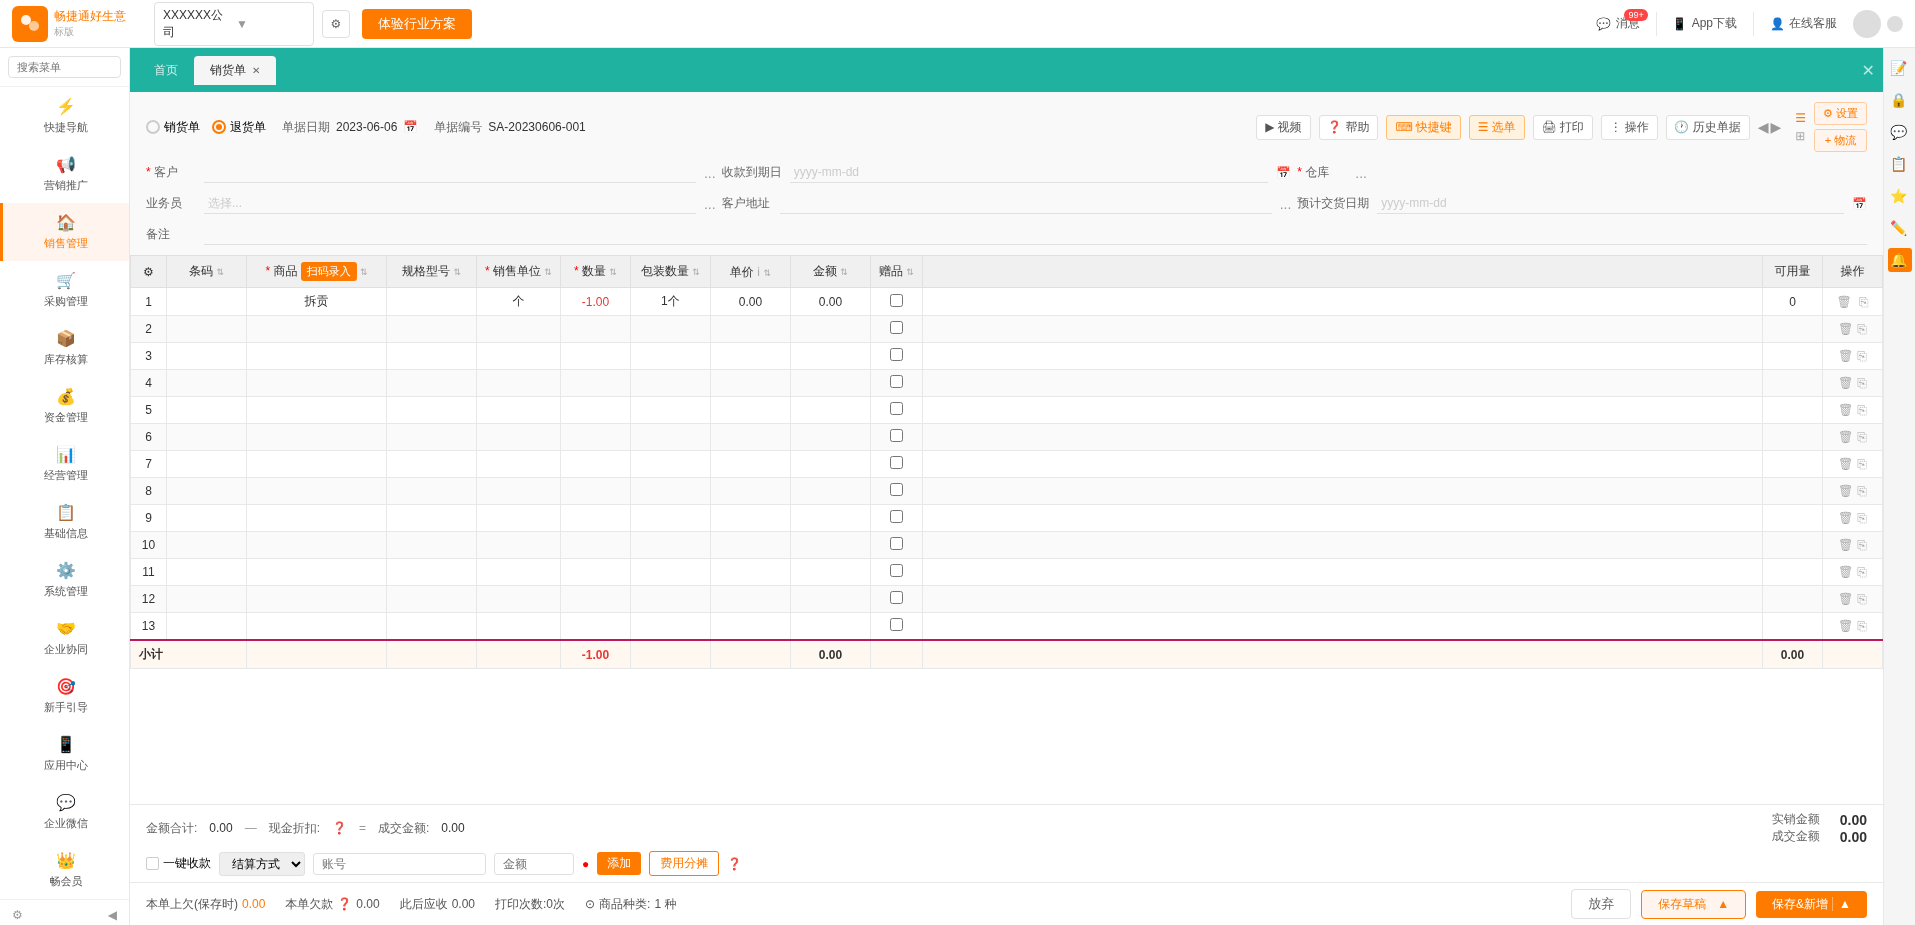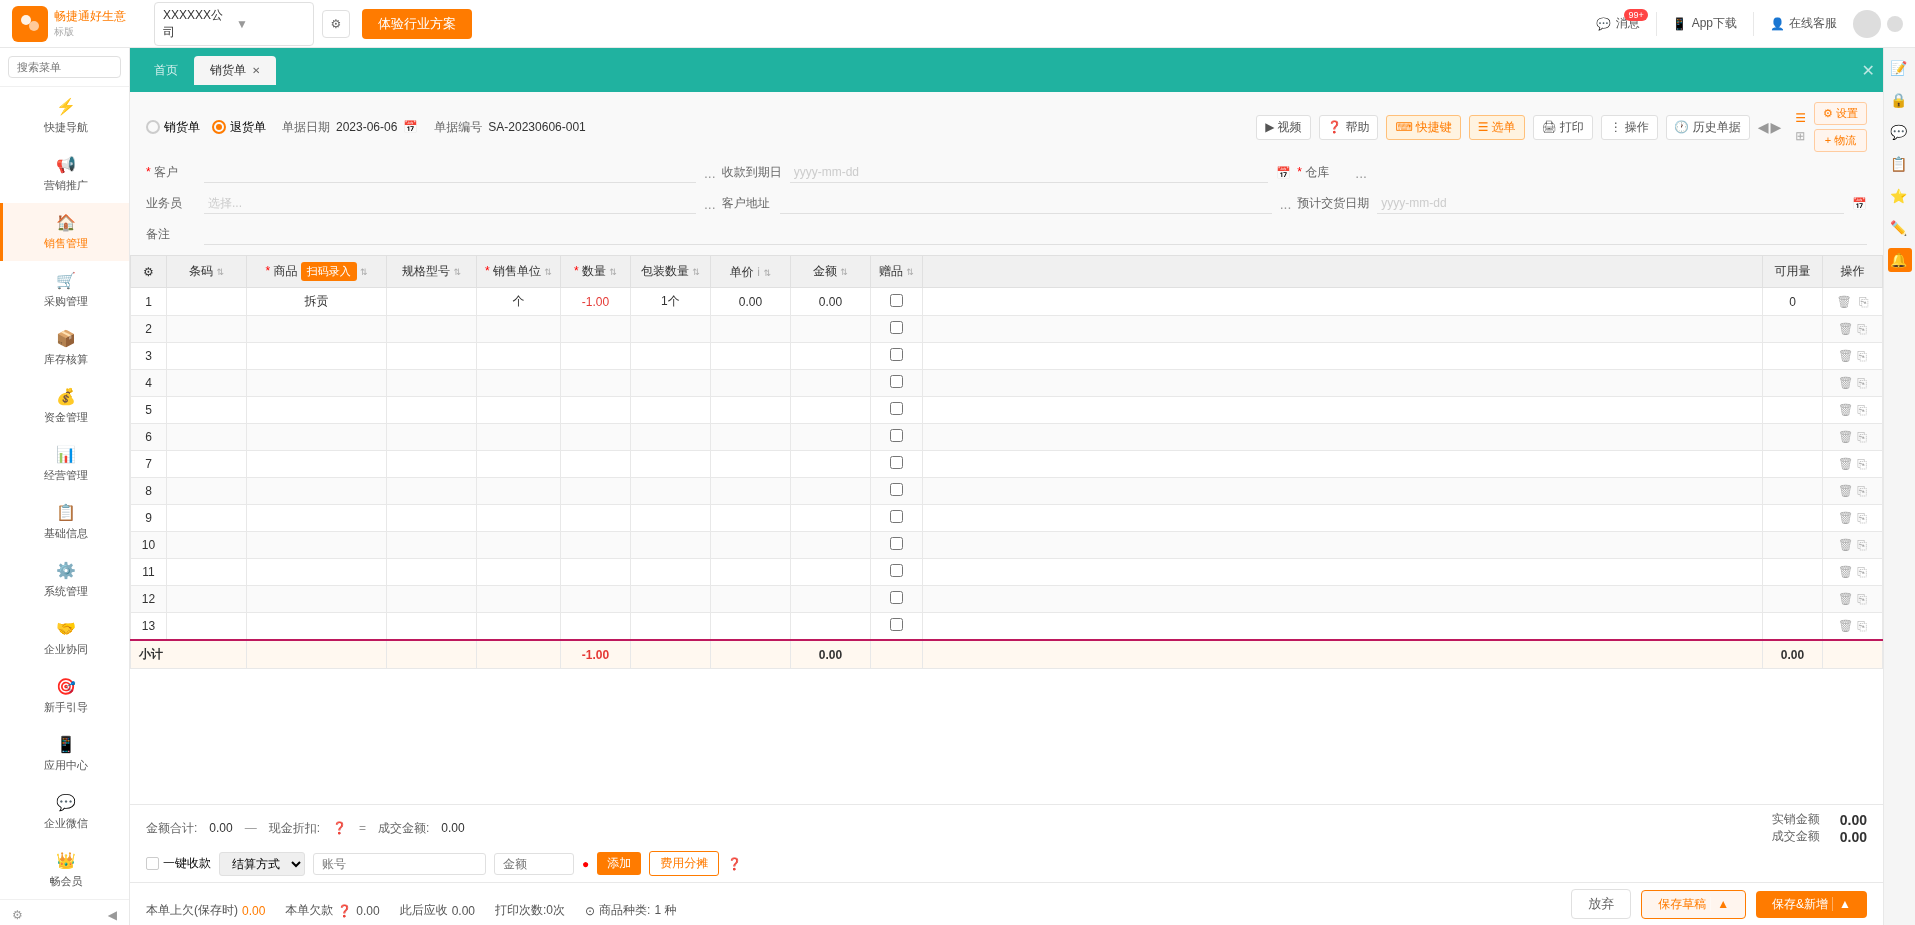--- a/index.html
+++ b/index.html
@@ -317,21 +317,21 @@
       border: 1px solid #ff7b00; color: #ff7b00; background: #fff;
       border-radius: 3px; padding: 3px 10px; cursor: pointer;
     }
     .help-icon { color: #999; cursor: pointer; }
 
     
     .status-bar {
       background: #fff;
       border-top: 1px solid #e8e8e8;
       display: flex;
-      align-items: flex-end;
+      align-items: center;
       padding: 6px 16px;
       gap: 20px;
       flex-shrink: 0;
     }
     .status-item { display: flex; align-items: center; gap: 4px; color: #555; }
     .status-actions { margin-left: auto; display: flex; gap: 10px; align-items: center; }
     .discard-btn {
       border: 1px solid #e0e0e0; background: #fff; color: #666;
       border-radius: 4px; padding: 5px 16px; cursor: pointer; font-size: 13px;
     }

